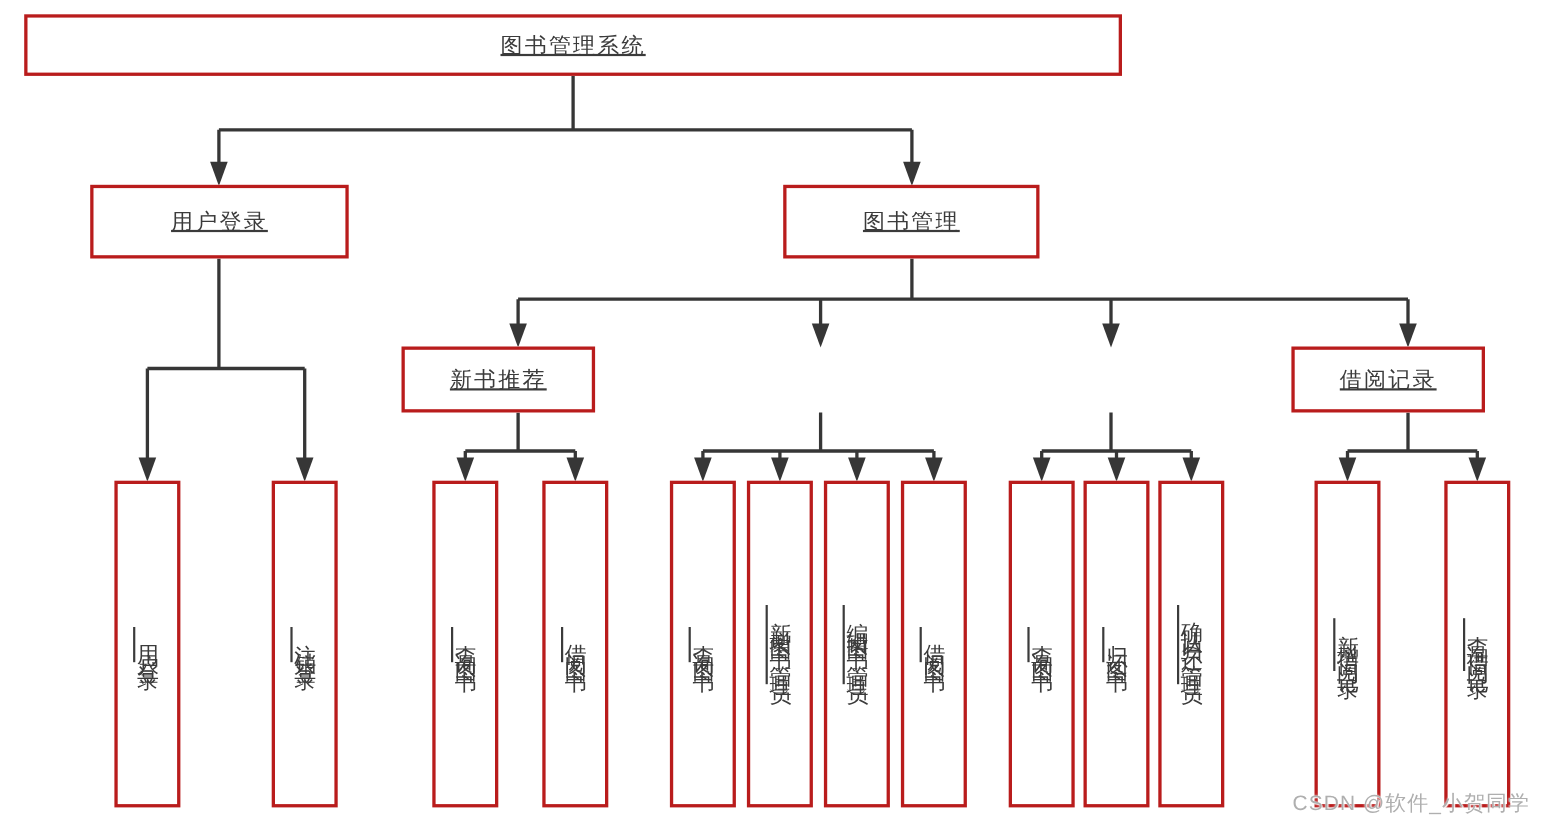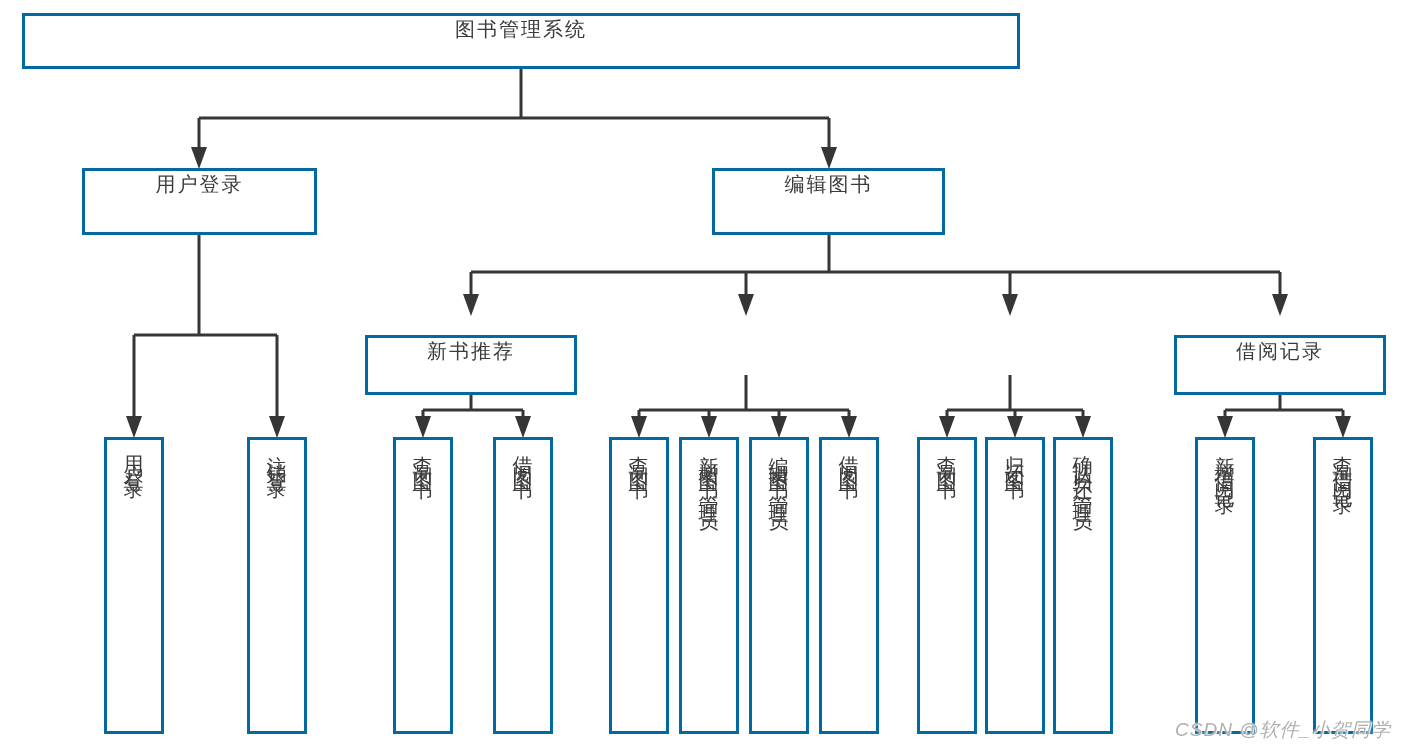--- a/index.html
+++ b/index.html
@@ -18,59 +18,59 @@
   .connectors {
     position: absolute;
     left: 0;
     top: 0;
     z-index: 1;
   }
   .node {
     position: absolute;
     box-sizing: border-box;
     background: #ffffff;
-    border: 3px solid #0369a1;
+    border: 3px solid #b91c1c;
     display: flex;
-    align-items: flex-start;
+    align-items: center;
     justify-content: center;
     z-index: 2;
     color: #3b3b3b;
+    text-decoration: underline;
   }
   .hlabel {
     font-size: 20px;
     letter-spacing: 2px;
     white-space: nowrap;
     color: #3b3b3b;
   }
   .node.root  { left: 22px;  top: 13px;  width: 998px; height: 56px; }
   .node.lvl1  { top: 168px; height: 67px; }
   .node.lvl1.a { left: 82px;  width: 235px; }
   .node.lvl1.b { left: 712px; width: 233px; }
-  .node.lvl2  { top: 315px; height: 60px; width: 212px; margin-top: 20px; }
+  .node.lvl2  { top: 315px; height: 60px; width: 176px; }
   .node.leaf  { top: 437px; height: 297px; width: 60px; }
   .vlabel {
     writing-mode: vertical-rl;
     text-orientation: mixed;
     font-size: 20px;
     line-height: 1;
     letter-spacing: 8px;
     color: #3b3b3b;
     white-space: nowrap;
   }
   .watermark {
     position: absolute;
     right: 14px;
     bottom: 4px;
     z-index: 3;
     font-size: 19px;
     color: #afafaf;
     letter-spacing: 1px;
     text-shadow: 0 0 2px #ffffff, 1px 1px 1px #ffffff;
     white-space: nowrap;
-    font-style: italic;
   }
 </style>
 </head>
 <body>
 
 <div class="stage">
 
   <svg class="connectors" width="1405" height="747" viewBox="0 0 1405 747">
     <g stroke="#363636" stroke-width="3" fill="none">
 
@@ -112,21 +112,21 @@
   </svg>
 
   <div class="node root">
     <span class="hlabel">图书管理系统</span>
   </div>
 
   <div class="node lvl1 a">
     <span class="hlabel">用户登录</span>
   </div>
   <div class="node lvl1 b">
-    <span class="hlabel">编辑图书</span>
+    <span class="hlabel">图书管理</span>
   </div>
 
   <div class="node lvl2" style="left:365px">
     <span class="hlabel">新书推荐</span>
   </div>
   <div class="node lvl2" style="left:1174px">
     <span class="hlabel">借阅记录</span>
   </div>
 
   <div class="node leaf" style="left:104px">

